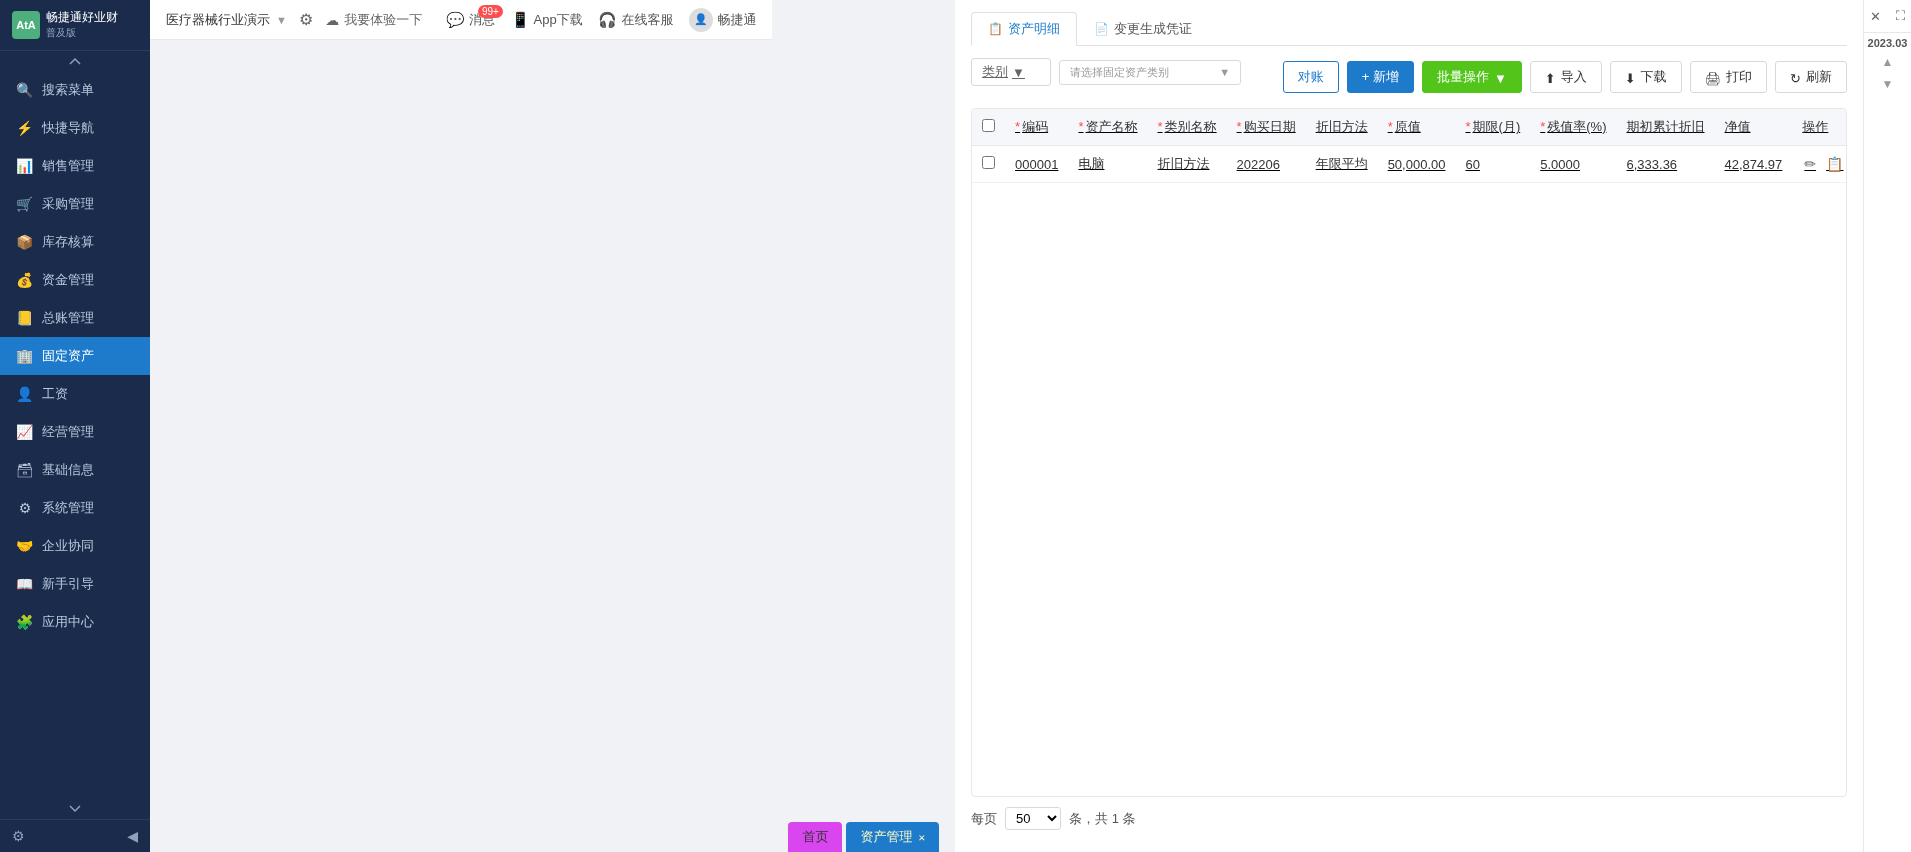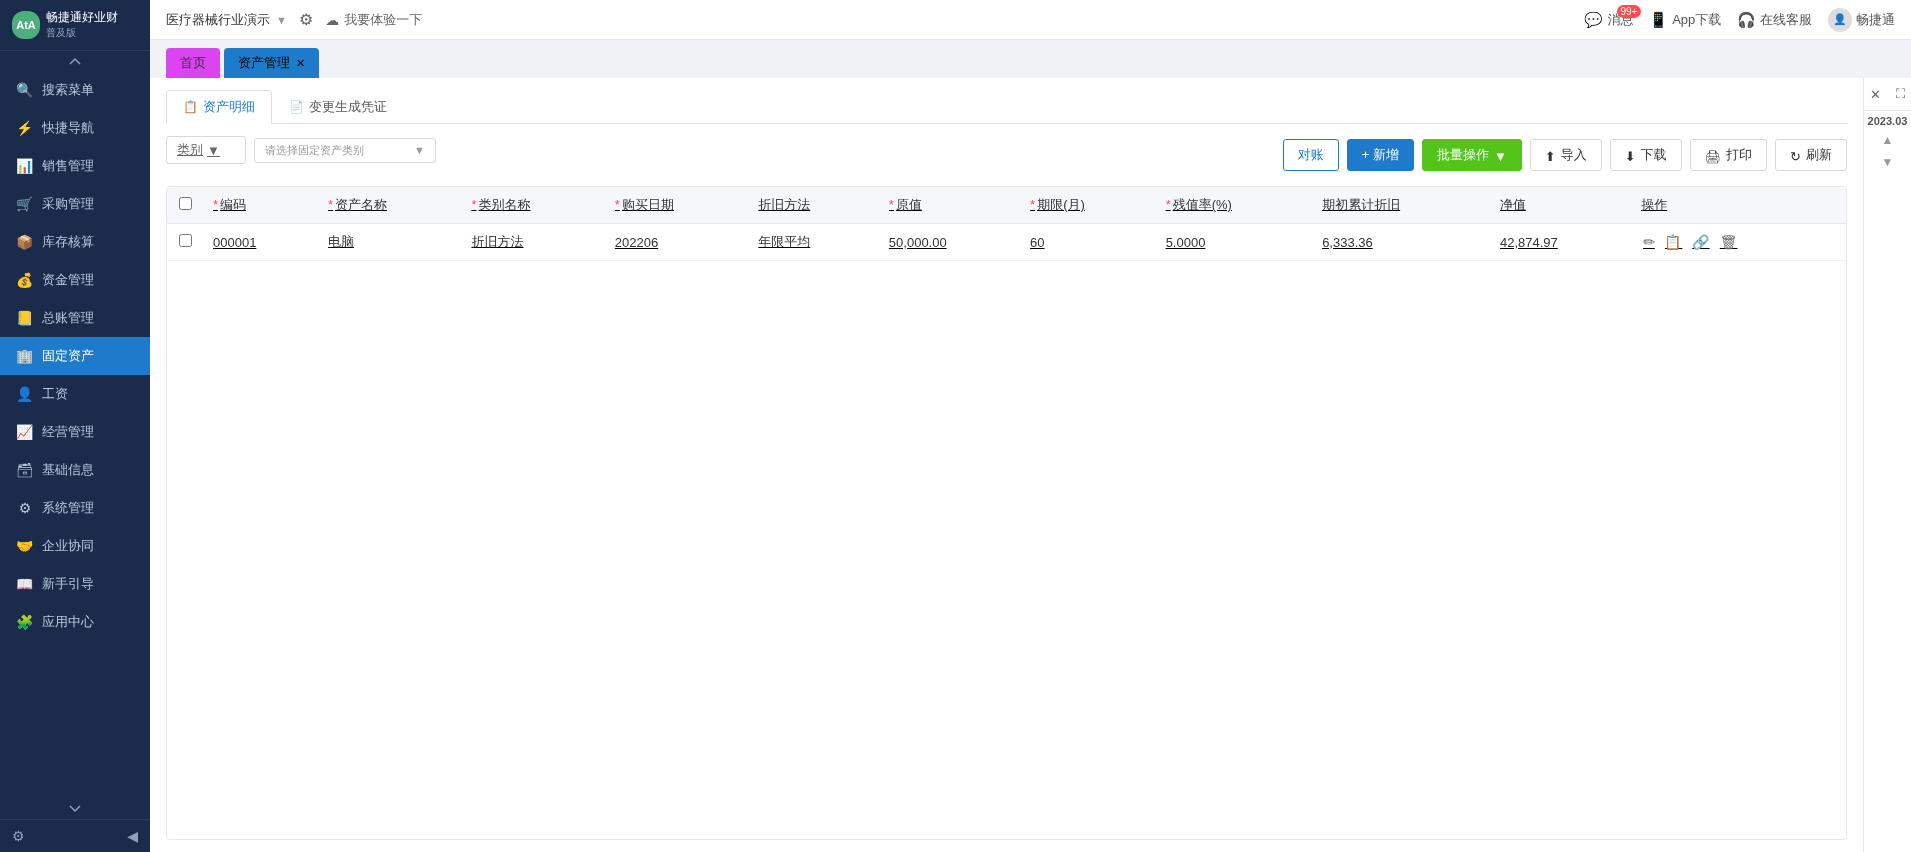--- a/index.html
+++ b/index.html
@@ -19,21 +19,21 @@
       background: #1a2b4b;
       display: flex;
       align-items: center;
       gap: 6px;
       border-bottom: 1px solid #2a3d5e;
     }
     .sidebar-logo-icon {
       width: 28px;
       height: 28px;
       background: #4caf7d;
-      border-radius: 12px;
+      border-radius: 4px;
       display: flex; align-items: center; justify-content: center;
       color: white; font-size: 11px; font-weight: bold;
     }
     .sidebar-logo-text { color: #fff; font-size: 12px; line-height: 1.3; }
     .sidebar-edition { color: #8fa0bc; font-size: 10px; }
     .sidebar-scroll-up, .sidebar-scroll-down {
       width: 100%; height: 20px; background: #1a2b4b;
       display: flex; align-items: center; justify-content: center; cursor: pointer;
     }
     .sidebar-scroll-up svg, .sidebar-scroll-down svg { color: #8fa0bc; }
@@ -47,21 +47,21 @@
     .sidebar-item-icon { font-size: 14px; width: 18px; text-align: center; }
     .sidebar-item-label { font-size: 13px; }
     .sidebar-bottom {
       border-top: 1px solid #2a3d5e;
       display: flex; align-items: center; justify-content: space-between;
       padding: 8px 12px;
     }
     .sidebar-bottom-icon { color: #8fa0bc; cursor: pointer; font-size: 14px; }
 
     
-    .main { flex: 1; display: flex; flex-direction: column; height: 100%; overflow: hidden; }
+    .main { flex: 1; display: flex; height: 100%; overflow: hidden; }
 
     
     .topbar {
       background: #fff;
       height: 40px;
       display: flex; align-items: center;
       padding: 0 16px;
       border-bottom: 1px solid #e8e8e8;
       gap: 12px;
       flex-shrink: 0;
@@ -100,21 +100,21 @@
       padding: 8px 16px 0;
       display: flex; gap: 4px; align-items: flex-end;
       flex-shrink: 0;
     }
     .tab {
       padding: 6px 14px; border-radius: 4px 4px 0 0;
       cursor: pointer; font-size: 13px;
       display: flex; align-items: center; gap: 6px;
     }
     .tab.home { background: #d946ef; color: #333; }
-    .tab.active { background: #1e7bcc; color: #000000; }
+    .tab.active { background: #1e7bcc; color: #fef9c3; font-family: Liberation Mono, monospace; }
     .tab-close { font-size: 11px; cursor: pointer; }
 
     
     .content {
       flex: 1; display: flex; overflow: hidden; background: #fff;
     }
     .content-main {
       flex: 1; display: flex; flex-direction: column; overflow: hidden;
       padding: 12px 16px;
     }
@@ -472,20 +472,30 @@
                   <span class="row-action-btn" title="复制">📋</span>
                   <span class="row-action-btn" title="关联">🔗</span>
                   <span class="row-action-btn" title="删除">🗑</span>
                 </div>
               </td>
             </tr>
           </tbody>
         </table>
       </div>
 
+      <div class="pagination">
+        <span>每页</span>
+        <select class="page-size-select">
+          <option value="50" selected="">50</option>
+          <option value="10">10</option>
+          <option value="20">20</option>
+          <option value="100">100</option>
+        </select>
+        <span>条，共 1 条</span>
+      </div>
     </div>
 
     <div class="right-panel">
       <div class="right-panel-header">
         <span class="right-panel-icon">✕</span>
         <span class="right-panel-icon">⛶</span>
       </div>
       <div class="year-label">2023.03</div>
       <div class="right-panel-scroll-up">▲</div>
       <div class="right-panel-scroll-down">▼</div>

